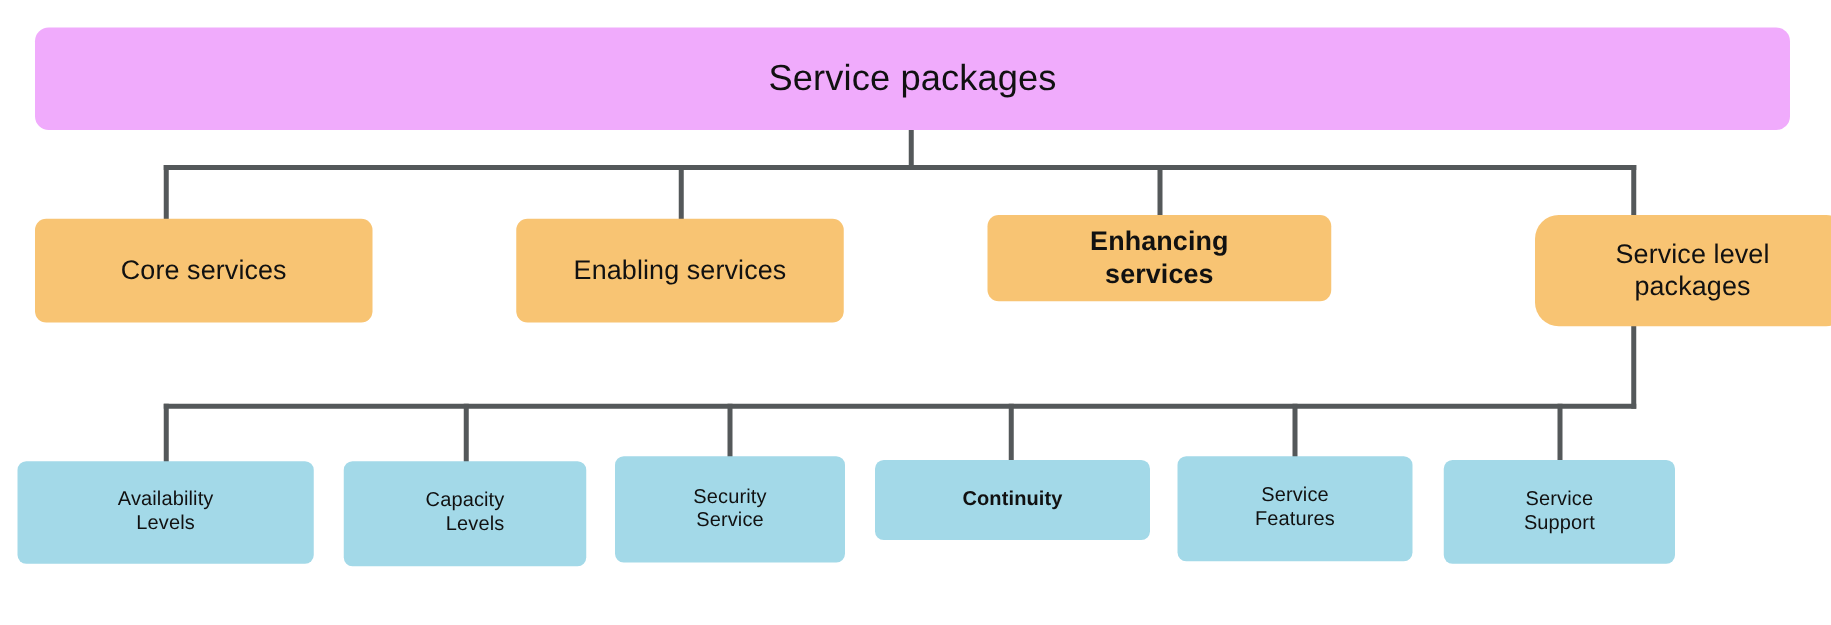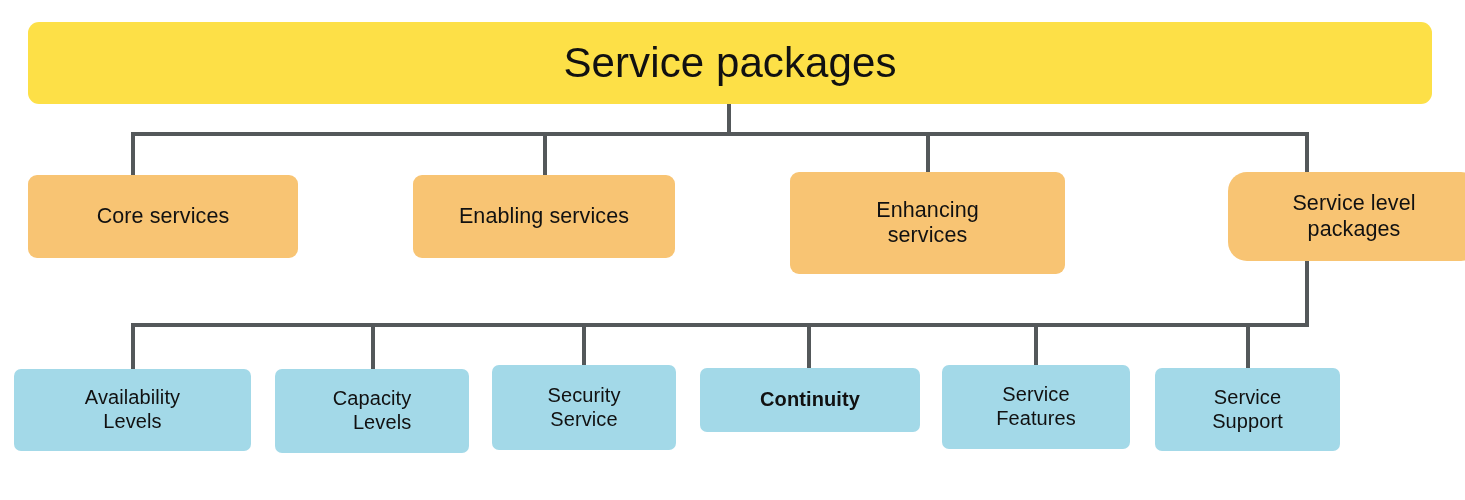--- a/index.html
+++ b/index.html
@@ -27,31 +27,31 @@
     text-align: center;
     color: #111111;
     line-height: 1.18;
     border-radius: 9px;
     z-index: 3;
     padding: 2px 6px;
     white-space: pre-line;
     letter-spacing: .1px;
   }
   .node-root {
-    background: #fde047;
-    font-size: 42px;
+    background: #f0abfc;
+    font-size: 29px;
     border-radius: 11px;
   }
   .node-l1 {
     background: #f8c473;
     font-size: 21.5px;
   }
   .node-l2 {
     background: #a3d9e8;
-    font-size: 20px;
+    font-size: 16px;
     border-radius: 7px;
   }
   .connector {
     position: absolute;
     background: #54585a;
     z-index: 1;
   }
   .connector-h { height: 4px; }
   .connector-v { width: 4px; }
 </style>
@@ -64,21 +64,21 @@
 
   <div class="connector connector-v" style="left:727px; top:103px; height:33px;"></div>
   <div class="connector connector-h" style="left:131px; top:132px; width:1178px;"></div>
   <div class="connector connector-v" style="left:131px; top:132px; height:45px;"></div>
   <div class="connector connector-v" style="left:543px; top:132px; height:45px;"></div>
   <div class="connector connector-v" style="left:926px; top:132px; height:45px;"></div>
   <div class="connector connector-v" style="left:1305px; top:132px; height:45px;"></div>
 
   <div class="node node-l1" style="left:413px; top:175px; width:262px; height:83px;">Enabling services</div>
   <div class="node node-l1" style="left:28px; top:175px; width:270px; height:83px;">Core services</div>
-  <div class="node node-l1" style="left:790px; top:172px; width:275px; height:102px;">Enhancing
+  <div class="node node-l1" style="left:790px; top:172px; width:275px; height:69px;font-weight:bold;">Enhancing
 services</div>
   <div class="node node-l1" style="left:1228px; top:172px; width:252px; height:89px;border-radius:19px;">Service level
 packages</div>
 
   <div class="connector connector-v" style="left:1305px; top:260px; height:67px;"></div>
   <div class="connector connector-h" style="left:131px; top:323px; width:1178px;"></div>
   <div class="connector connector-v" style="left:131px; top:323px; height:48px;"></div>
   <div class="connector connector-v" style="left:371px; top:323px; height:48px;"></div>
   <div class="connector connector-v" style="left:582px; top:323px; height:48px;"></div>
   <div class="connector connector-v" style="left:807px; top:323px; height:48px;"></div>

